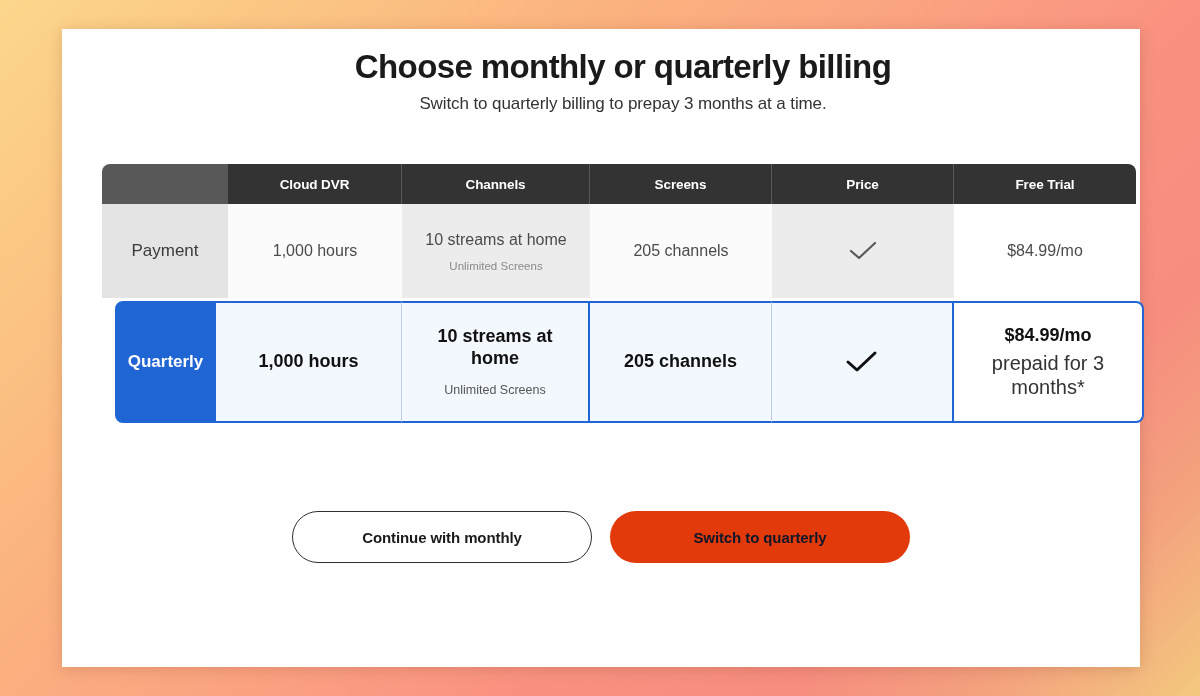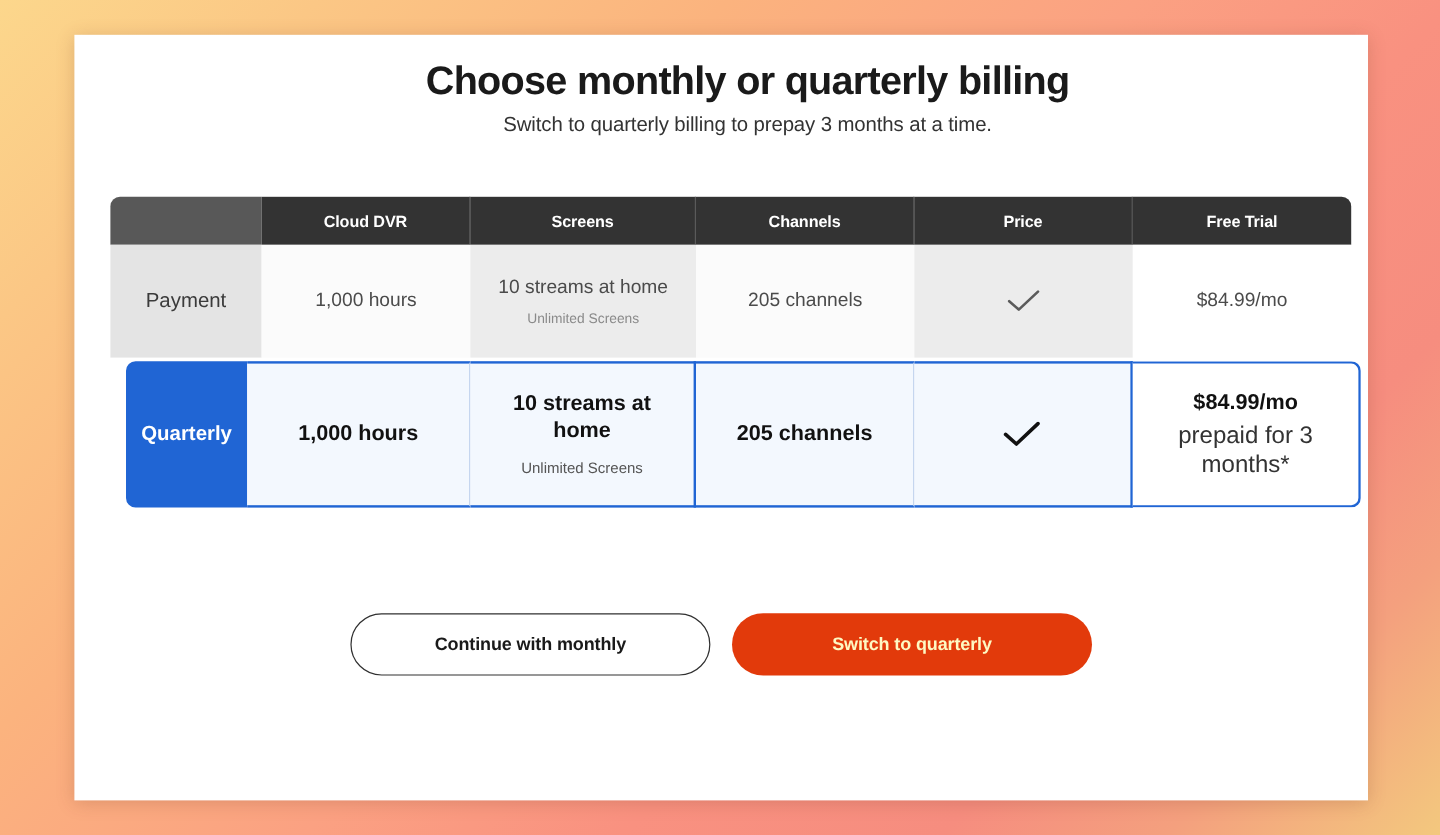--- a/index.html
+++ b/index.html
@@ -52,21 +52,21 @@
   .subtitle {
     margin-top: 7px;
     font-size: 17px;
     color: #333333;
     letter-spacing: -.1px;
   }
 
   
   .table-wrap {
     position: absolute;
-    left: 18px;
+    left: 28px;
     top: 135px;
     width: 1054px;
   }
 
   .grid {
     display: grid;
     grid-template-columns: 126px 174px 188px 182px 182px 182px;
   }
 
   
@@ -192,21 +192,21 @@
   .btn-outline {
     width: 300px;
     background: #ffffff;
     border: 1.5px solid #303030;
     color: #1a1a1a;
   }
   .btn-primary {
     width: 300px;
     background: #e23a0b;
     border: none;
-    color: #fef9c3;
+    color: #0f172a;
   }
 
   
   .footnote {
     position: absolute;
     top: 595px;
     left: 0;
     width: 100%;
     text-align: center;
     font-size: 12.5px;
@@ -221,22 +221,22 @@
   <div class="head">
     <div class="title">Choose monthly or quarterly billing</div>
     <div class="subtitle">Switch to quarterly billing to prepay 3 months at a time.</div>
   </div>
 
   <div class="table-wrap">
 
     <div class="grid hrow">
       <div class="hcell blank"></div>
       <div class="hcell">Cloud DVR</div>
+      <div class="hcell">Channels</div>
       <div class="hcell">Screens</div>
-      <div class="hcell">Channels</div>
       <div class="hcell">Price</div>
       <div class="hcell">Free Trial</div>
     </div>
 
     <div class="grid mrow">
       <div class="mcell label">Payment</div>
       <div class="mcell">1,000 hours</div>
       <div class="mcell shade">
         <span>10 streams at home</span>
         <span class="sub">Unlimited Screens</span>

